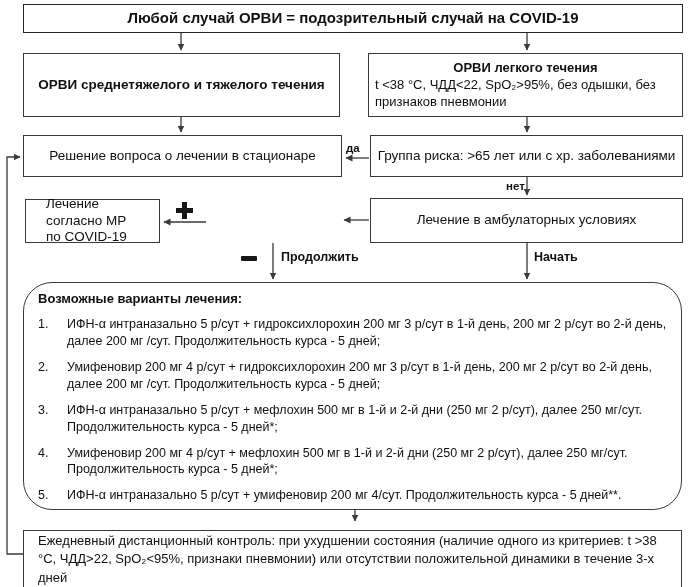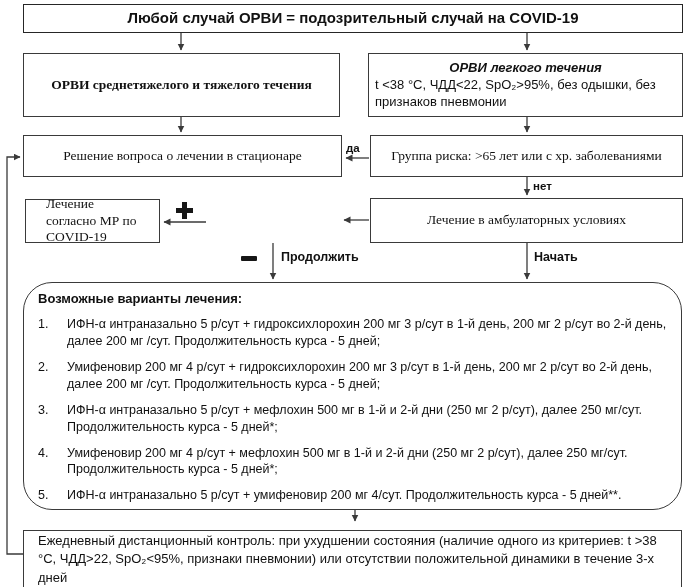--- a/index.html
+++ b/index.html
@@ -4,33 +4,33 @@
 <style>
   html,body{margin:0;padding:0;background:#fff;}
   #stage{position:relative;width:690px;height:587px;background:#fff;
          font-family:"Liberation Sans","DejaVu Sans",sans-serif;color:#111;overflow:hidden;}
   svg.wires{position:absolute;left:0;top:0;width:690px;height:587px;pointer-events:none;}
   .box{position:absolute;border:1.4px solid #3a3a3a;background:#fff;box-sizing:border-box;
        display:flex;flex-direction:column;align-items:center;justify-content:center;
        line-height:1.25;}
   .b{font-weight:bold;}
   .title-box{font-size:15px;font-weight:bold;border-color:#262626;}
-  .f13{font-size:13.5px;font-family:Liberation Serif, serif;}
+  .f13{font-size:13.5px;}
   .lbl{position:absolute;font-weight:bold;font-size:11.5px;white-space:nowrap;}
   .plus{position:absolute;width:17px;height:17px;}
   .plus:before{content:"";position:absolute;left:6px;top:0;width:5px;height:17px;background:#161616;}
   .plus:after{content:"";position:absolute;left:0;top:6px;width:17px;height:5px;background:#161616;}
   .minus{position:absolute;width:16px;height:5px;background:#161616;border-radius:1px;}
   .options{align-items:stretch;justify-content:flex-start;text-align:left;
            padding:8px 10px 4px 14px;font-size:12.5px;}
   .opt-head{font-weight:bold;font-size:13px;margin-bottom:9px;}
   .opt-item{display:flex;margin-bottom:9px;line-height:1.35;}
   .opt-num{width:29px;flex:0 0 29px;}
   .opt-text{flex:1;padding-right:4px;}
-  .mild-line1{font-weight:bold;font-size:13px;margin-bottom:1px;font-style:italic;}
+  .mild-line1{font-weight:bold;font-size:13px;margin-bottom:1px;}
   .mild-line2{font-size:13px;padding:0 6px;}
   .monitor{font-size:13px;line-height:1.4;padding:2px 14px;}
 </style>
 </head>
 <body>
 
 <div id="stage">
 
   <svg class="wires" viewBox="0 0 690 587">
     <defs>
@@ -106,20 +106,20 @@
       <span class="opt-num">5.</span>
       <span class="opt-text">ИФН-α интраназально 5 р/сут + умифеновир 200 мг 4/сут. Продолжительность курса - 5 дней**.</span>
     </div>
   </div>
 
   <div class="box monitor" style="left:23px;top:524px;width:659px;height:59px;margin-top:6px;">
     <span>Ежедневный дистанционный контроль: при ухудшении состояния (наличие одного из критериев: t &gt;38 °C, ЧДД&gt;22, SpO₂&lt;95%, признаки пневмонии) или отсутствии положительной динамики в течение 3-х дней</span>
   </div>
 
   <div class="lbl" style="left:346px;top:142px;">да</div>
-  <div class="lbl" style="left:533px;top:180px;">нет</div>
+  <div class="lbl" style="left:506px;top:180px;">нет</div>
   <div class="lbl" style="left:281px;top:250px;font-size:12.5px;">Продолжить</div>
   <div class="lbl" style="left:534px;top:250px;font-size:12.5px;">Начать</div>
 
   <div class="plus" style="left:176px;top:202px;"></div>
   <div class="minus" style="left:241px;top:256px;"></div>
 
 </div>
 
 </body></html>

